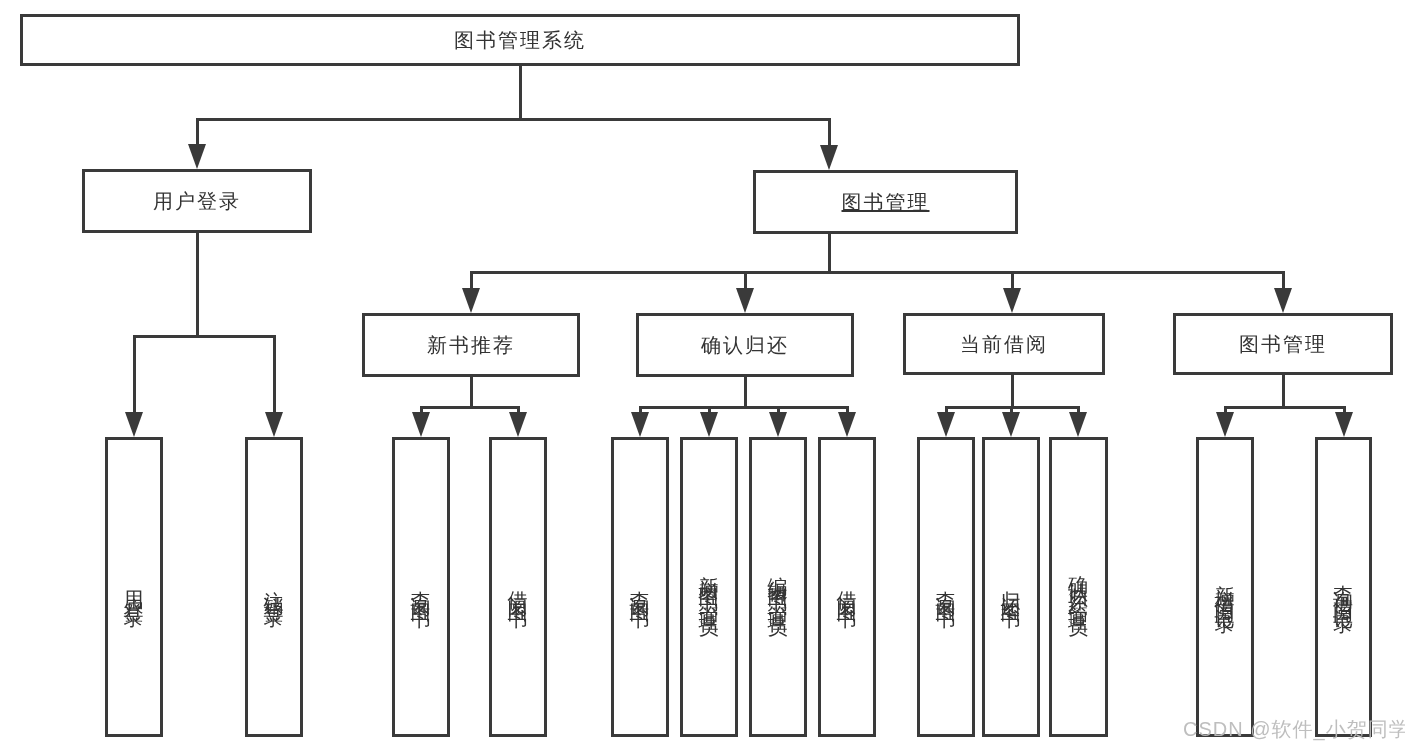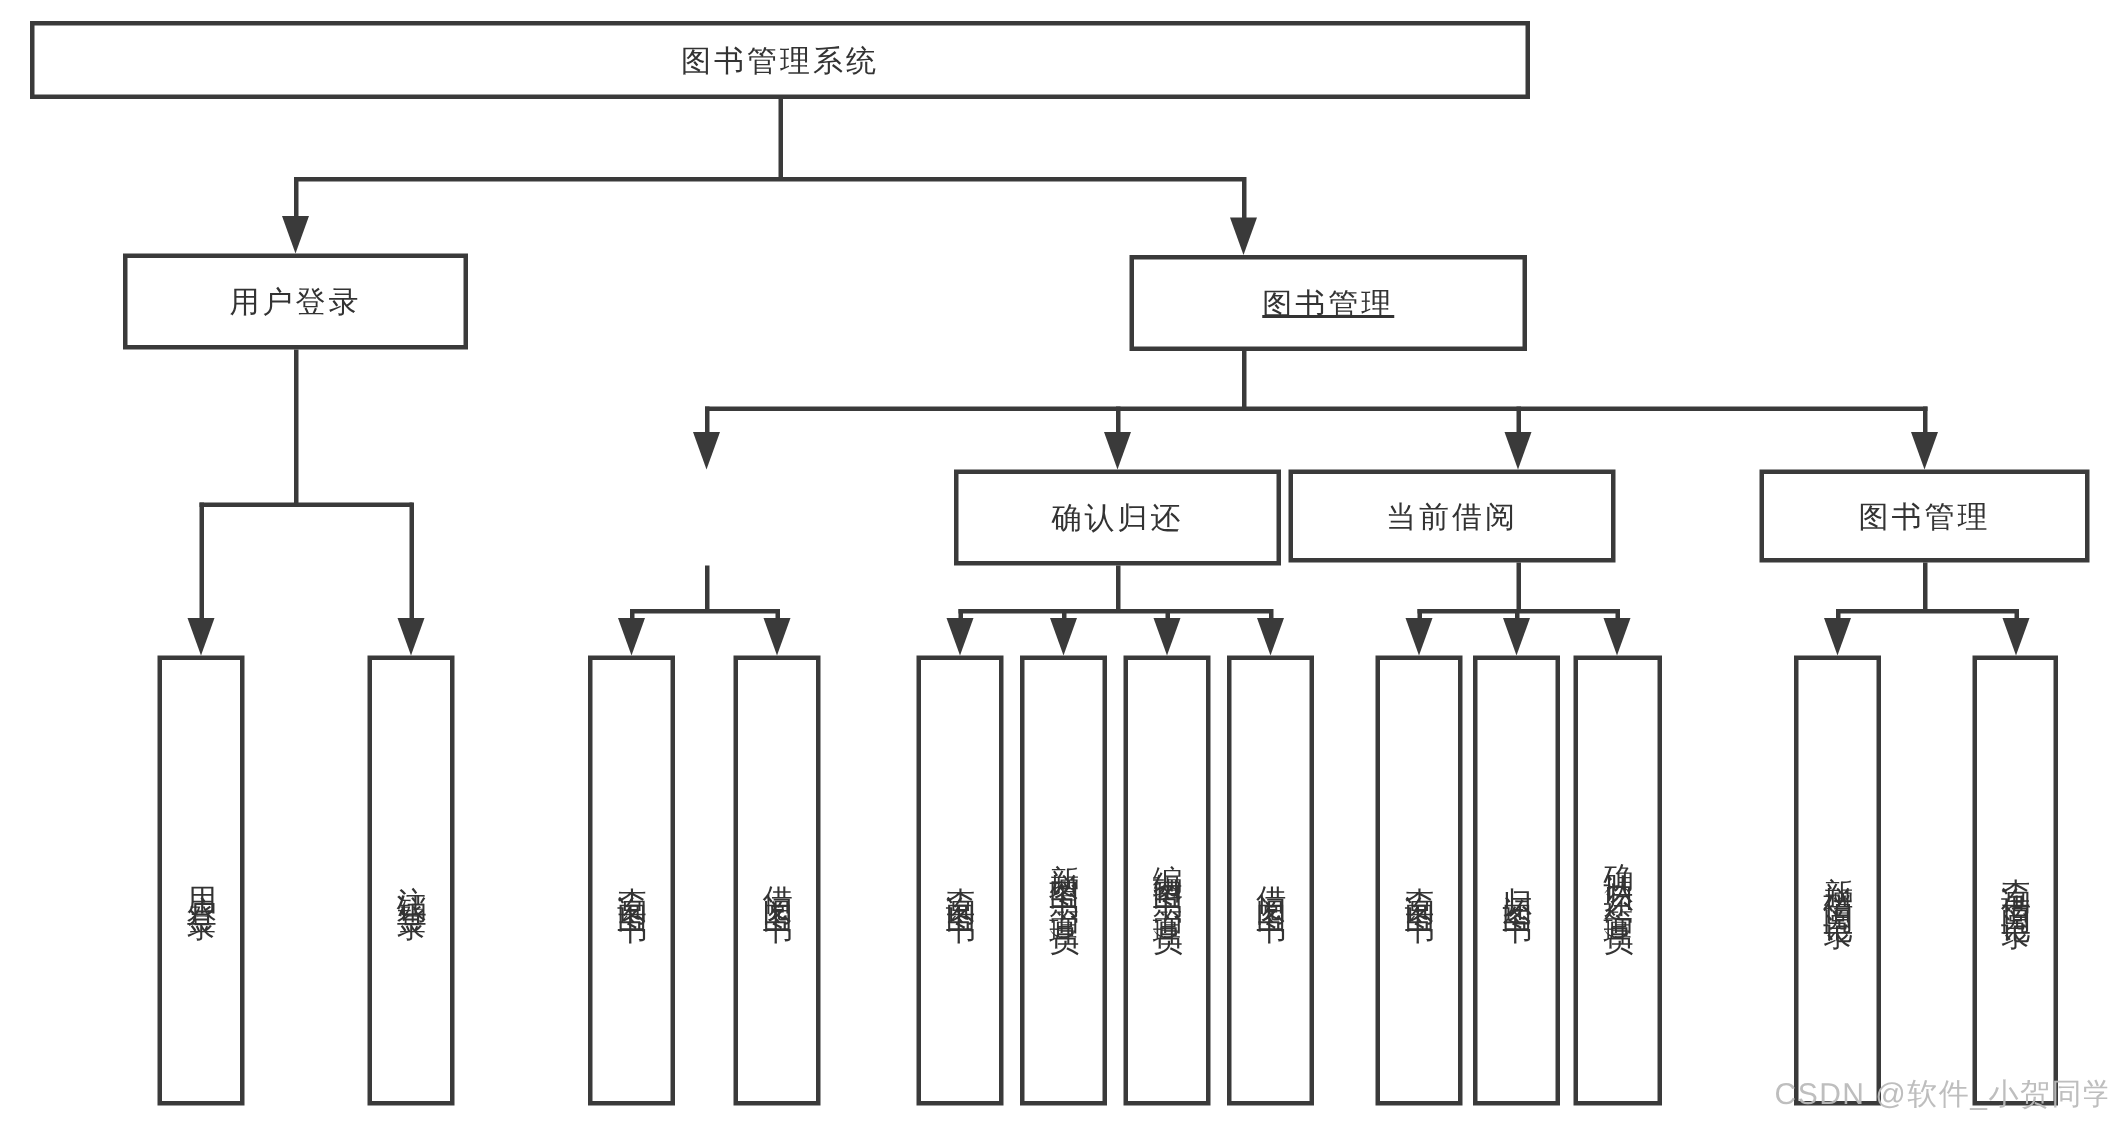--- a/index.html
+++ b/index.html
@@ -69,26 +69,29 @@
   </div>
 
   <div class="node" style="left:82px;top:169px;width:230px;height:64px;">
     <span>用户登录</span>
   </div>
 
   <div class="node" style="left:753px;top:170px;width:265px;height:64px;text-decoration:underline;">
     <span>图书管理</span>
   </div>
 
+  <div class="node" style="left:362px;top:313px;width:218px;height:64px;">
+    <span>新书推荐</span>
+  </div>
 
   <div class="node" style="left:636px;top:313px;width:218px;height:64px;">
     <span>确认归还</span>
   </div>
 
-  <div class="node" style="left:859px;top:313px;width:218px;height:62px;">
+  <div class="node" style="left:903px;top:313px;width:202px;height:62px;">
     <span>当前借阅</span>
   </div>
 
   <div class="node" style="left:1173px;top:313px;width:220px;height:62px;">
     <span>图书管理</span>
   </div>
 
   <div class="node-v" style="left:105px;top:437px;width:58px;height:300px;">
     <span class="vtext">用户登录</span>
   </div>

